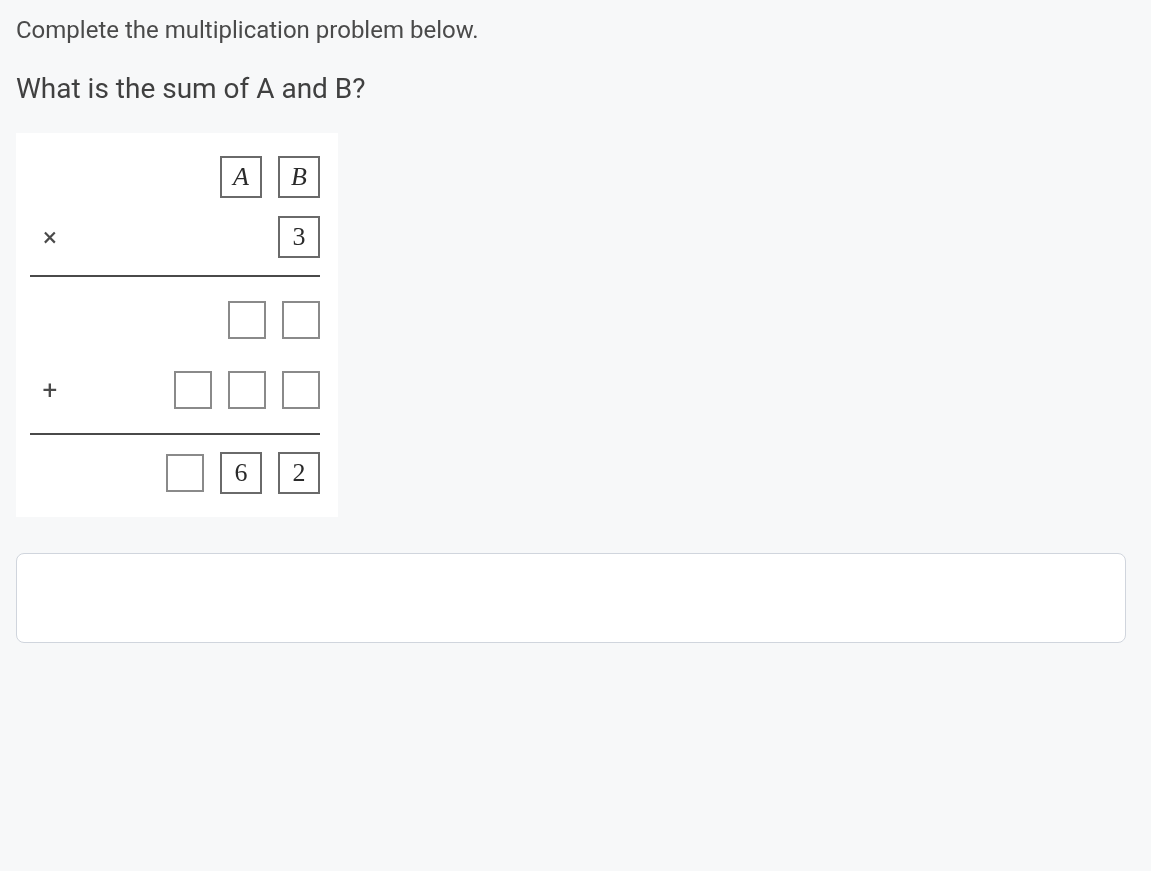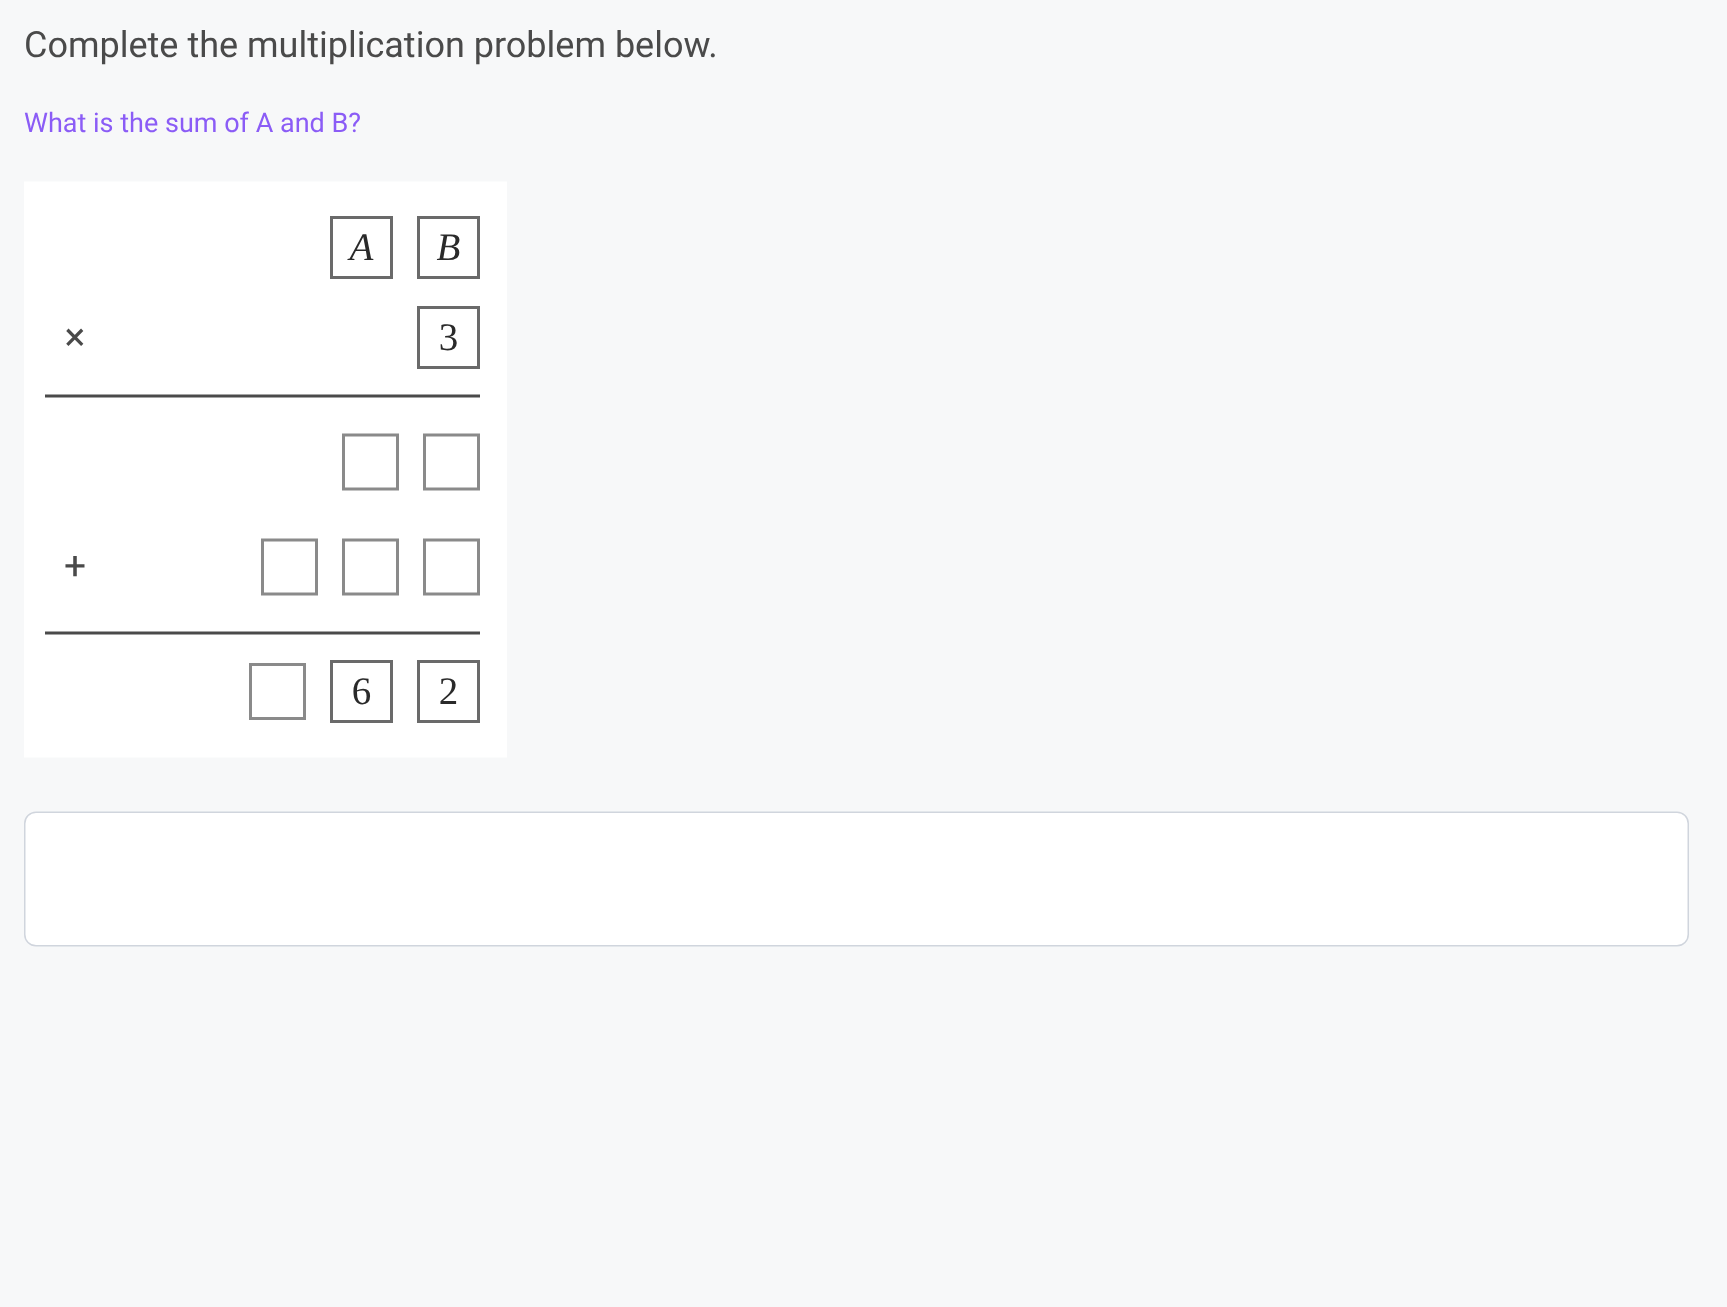--- a/index.html
+++ b/index.html
@@ -15,22 +15,22 @@
       padding: 16px;
       color: #333;
     }
     .instruction {
       font-size: 24px;
       color: #4a4a4a;
       margin-bottom: 28px;
       font-weight: 400;
     }
     .question {
-      font-size: 18px;
-      color: #8b5cf6;
+      font-size: 28px;
+      color: #404040;
       margin-bottom: 28px;
       font-weight: 400;
     }
     .mult-container {
       background: #ffffff;
       display: inline-block;
       padding: 14px 18px 14px 14px;
     }
     .mult-row {
       display: flex;

